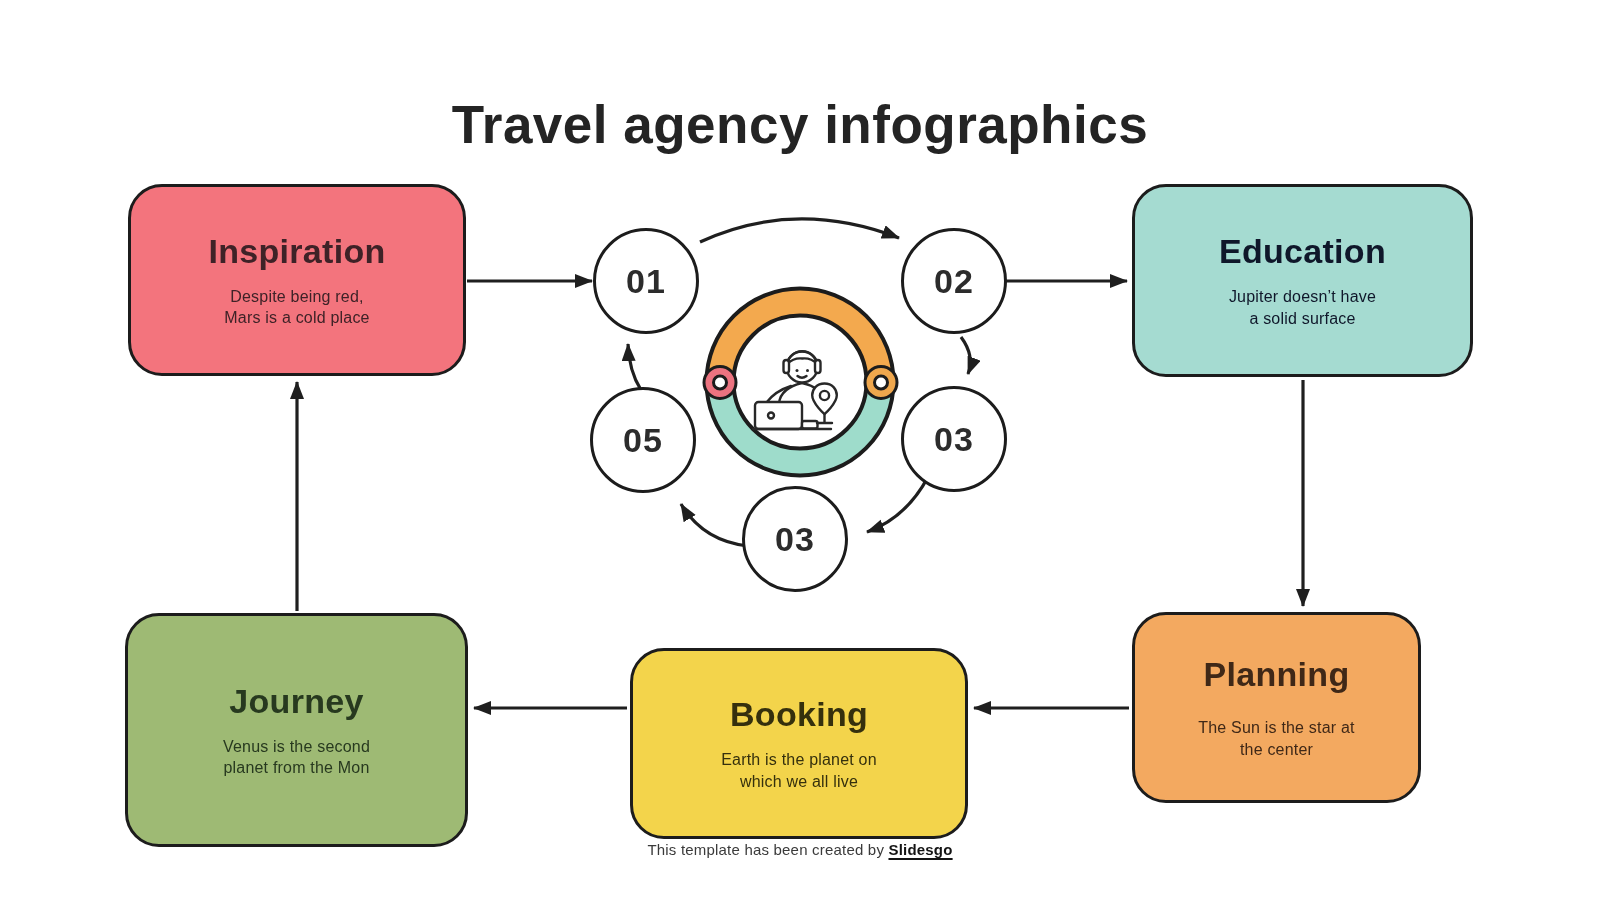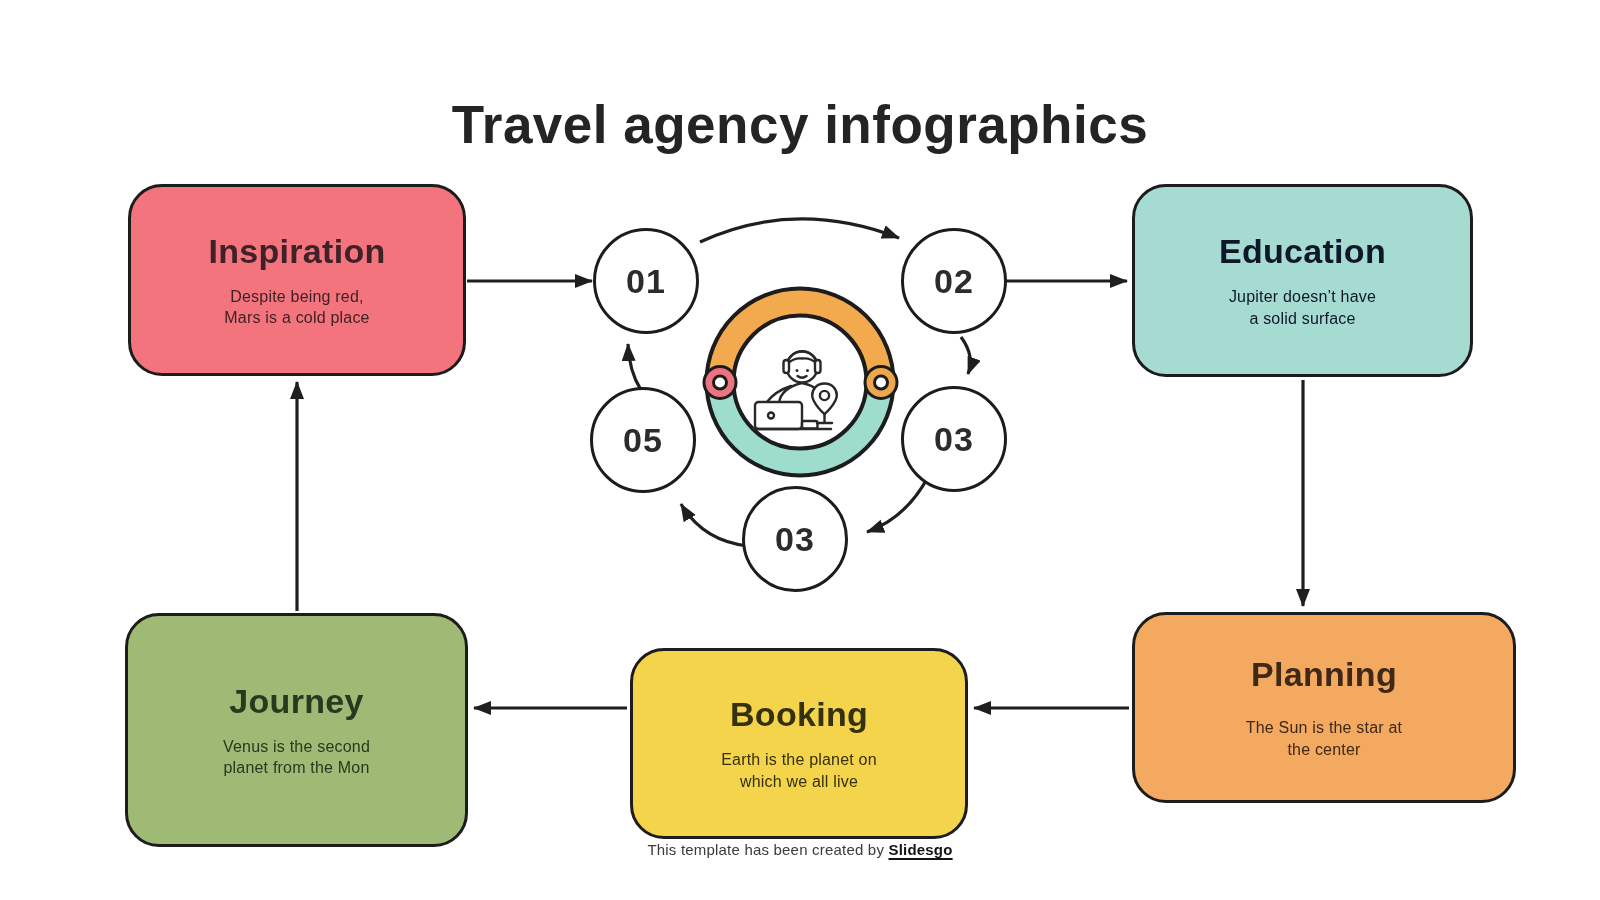--- a/index.html
+++ b/index.html
@@ -9,21 +9,21 @@
          font-size:53px;font-weight:bold;color:#242424;letter-spacing:.5px;}
   .card{position:absolute;border:3px solid #1c1c1c;border-radius:34px;box-sizing:border-box;
         display:flex;flex-direction:column;align-items:center;justify-content:center;
         text-align:center;padding:8px 14px;}
   .card-title{font-size:34px;font-weight:bold;margin-bottom:15px;letter-spacing:.3px;}
   .card-body{font-size:16px;line-height:1.32;white-space:pre-line;letter-spacing:.2px;}
   .card-inspiration{left:128px;top:184px;width:338px;height:192px;}
   .card-education {left:1132px;top:184px;width:341px;height:193px;}
   .card-journey   {left:125px;top:613px;width:343px;height:234px;}
   .card-booking   {left:630px;top:612px;width:338px;height:191px;}
-  .card-planning  {left:1132px;top:612px;width:384px;height:191px;gap:8px;}
+  .card-planning  {left:1132px;top:612px;width:289px;height:191px;gap:8px;}
   .step{position:absolute;width:100px;height:100px;border:3px solid #1c1c1c;border-radius:50%;
         background:#ffffff;box-sizing:content-box;display:flex;align-items:center;justify-content:center;
         font-size:34px;font-weight:bold;color:#2c2c2c;letter-spacing:1px;z-index:3;}
   .step-01{left:593px;top:228px;}
   .step-02{left:901px;top:228px;}
   .step-03{left:901px;top:386px;}
   .step-04{left:742px;top:486px;}
   .step-05{left:590px;top:387px;}
   #diagram-svg{position:absolute;left:0;top:0;z-index:2;pointer-events:none;}
   .footer{position:absolute;top:841px;left:0;width:100%;text-align:center;

